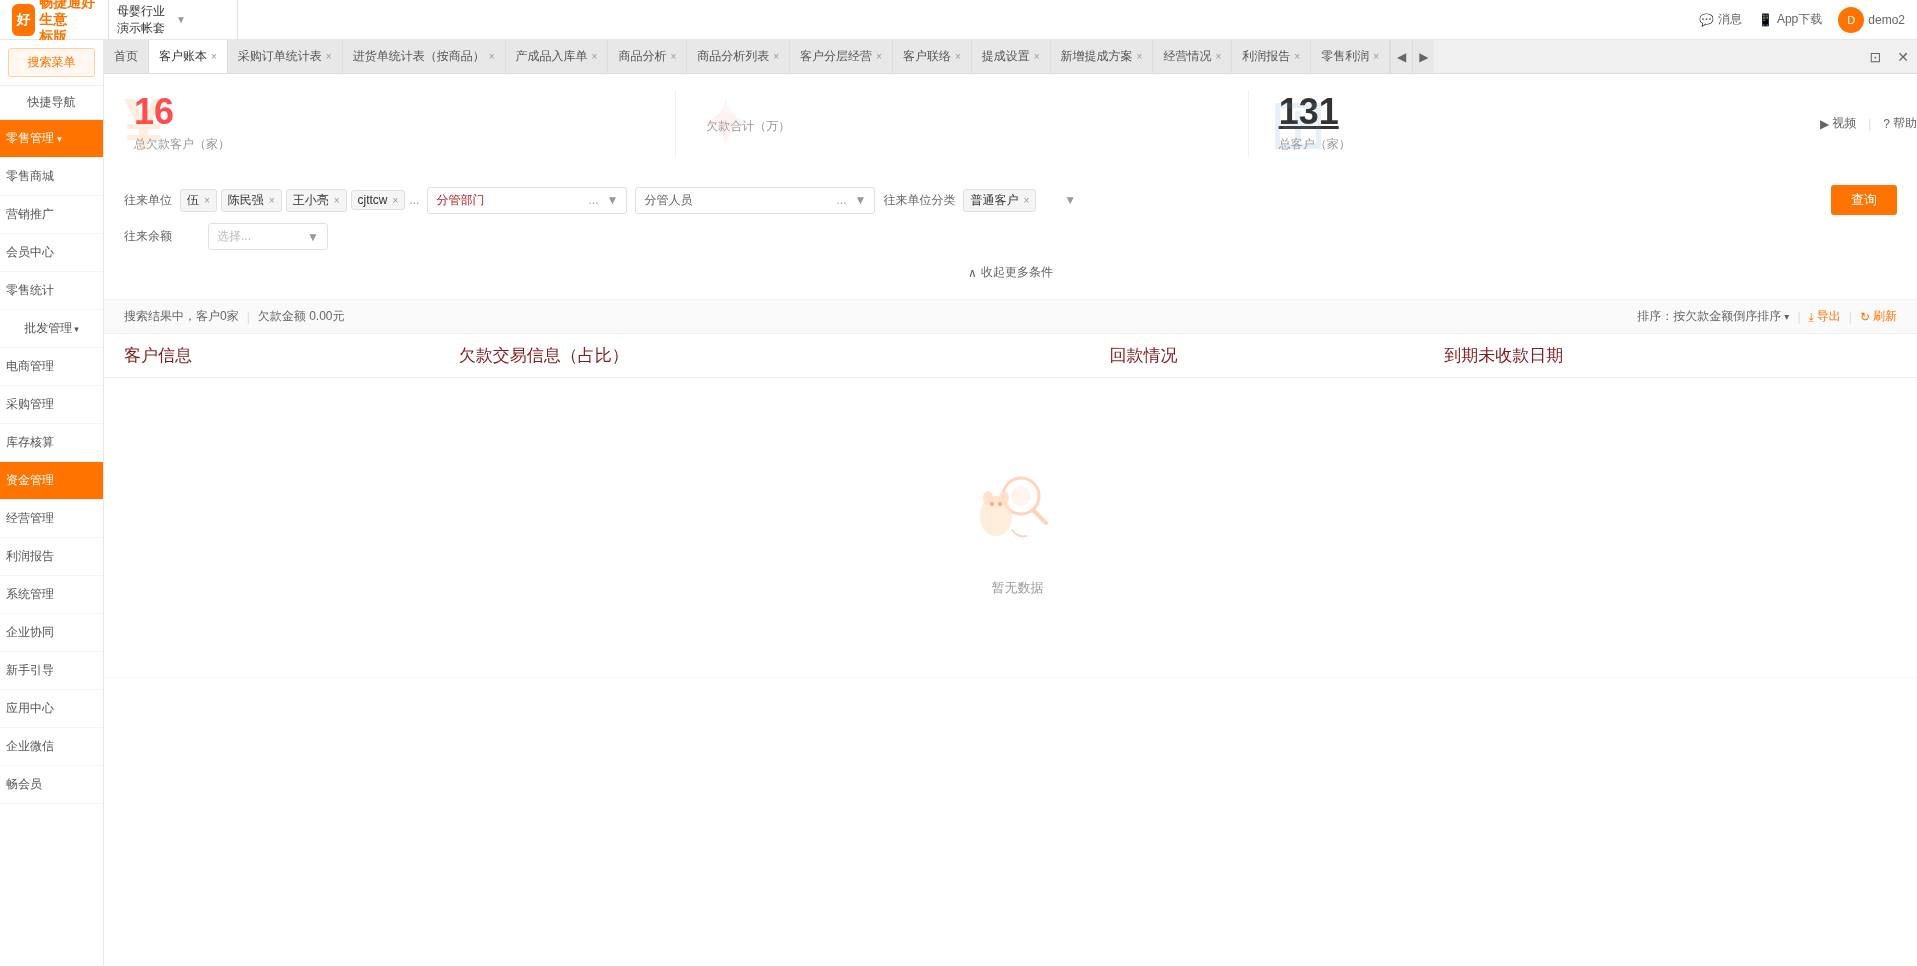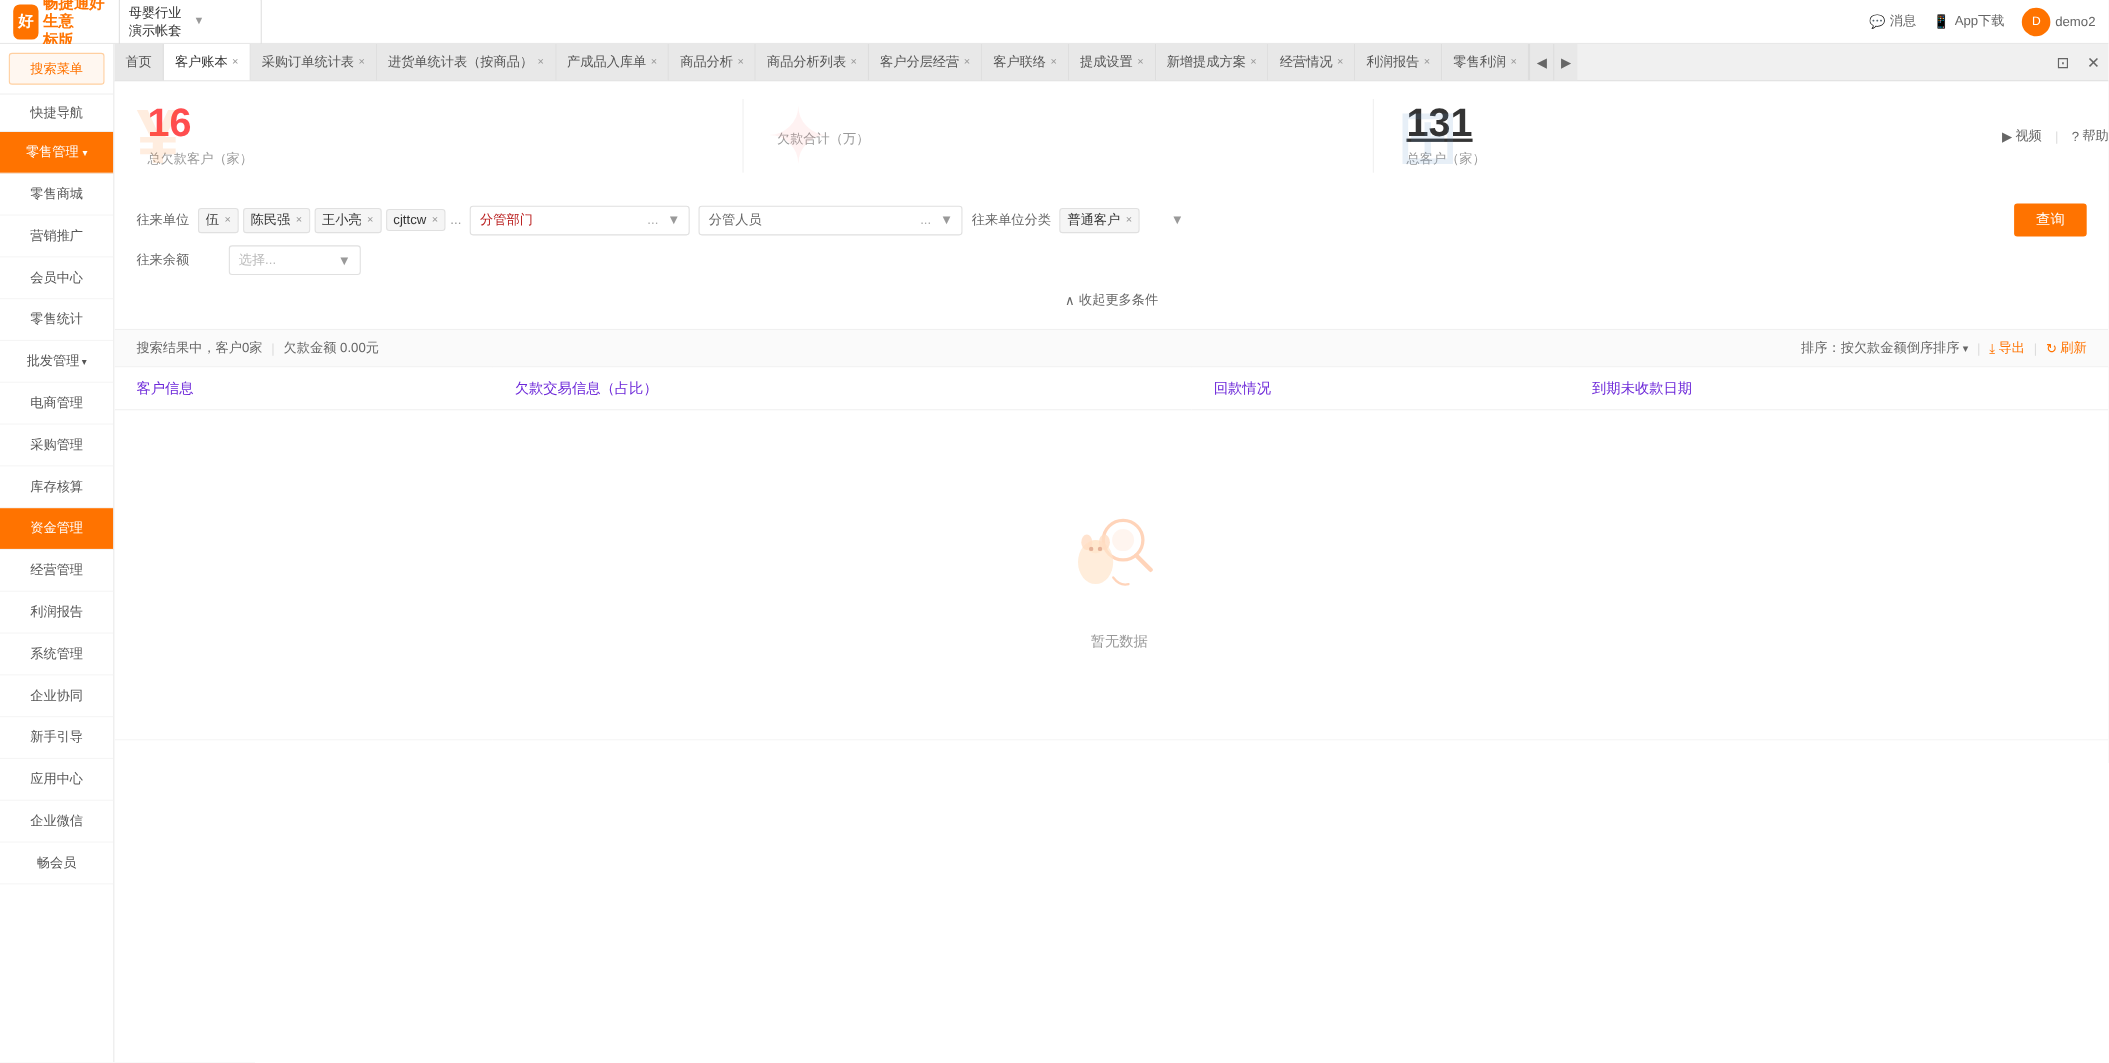--- a/index.html
+++ b/index.html
@@ -20,21 +20,21 @@
     .user-avatar { width: 26px; height: 26px; border-radius: 50%; background: #ff7300; display: flex; align-items: center; justify-content: center; color: #fff; font-size: 11px; }
 
     
     .main-layout { display: flex; flex: 1; overflow: hidden; }
 
     
     .sidebar { width: 104px; background: #fff; display: flex; flex-direction: column; border-right: 1px solid #e8e8e8; flex-shrink: 0; overflow-y: auto; }
     .sidebar-search { padding: 8px; border-bottom: 1px solid #f0f0f0; }
     .sidebar-search-btn { width: 100%; padding: 5px; background: #fff7f0; border: 1px solid #ffcfa0; border-radius: 3px; color: #ff7300; font-size: 12px; cursor: pointer; text-align: center; }
     .sidebar-nav-btn { padding: 8px; text-align: center; font-size: 12px; color: #555; cursor: pointer; border-bottom: 1px solid #f0f0f0; }
-    .sidebar-item { padding: 10px 6px; text-align: center; font-size: 12px; color: #555; cursor: pointer; border-bottom: 1px solid #f5f5f5; }
+    .sidebar-item { padding: 10px 6px; text-align: left; font-size: 12px; color: #555; cursor: pointer; border-bottom: 1px solid #f5f5f5; }
     .sidebar-item.active { background: #ff7300; color: #fff; }
 
     
     .content-area { flex: 1; display: flex; flex-direction: column; overflow: hidden; }
 
     
     .tab-bar { display: flex; align-items: center; background: #f0f0f0; height: 34px; border-bottom: 1px solid #ddd; flex-shrink: 0; overflow: hidden; }
     .tab { display: flex; align-items: center; padding: 0 10px; height: 34px; font-size: 12px; color: #555; cursor: pointer; border-right: 1px solid #ddd; white-space: nowrap; background: #e8e8e8; position: relative; }
     .tab.active { background: #fff; color: #333; font-weight: 500; }
     .tab-close { margin-left: 4px; color: #999; font-size: 10px; cursor: pointer; }
@@ -63,21 +63,21 @@
 
     
     .result-bar { display: flex; align-items: center; padding: 8px 20px; background: #fafafa; border-bottom: 1px solid #f0f0f0; font-size: 12px; color: #666; }
     .sort-area { margin-left: auto; display: flex; align-items: center; gap: 8px; }
     .sort-select { display: flex; align-items: center; gap: 3px; cursor: pointer; color: #666; }
     .action-btn { display: flex; align-items: center; gap: 3px; cursor: pointer; color: #ff7300; }
     .action-sep { color: #ddd; }
 
     
     .data-table { width: 100%; border-collapse: collapse; }
-    .data-table th { padding: 10px 20px; text-align: left; font-weight: 500; color: #6d28d9; font-size: 13px; background: #fff; border-bottom: 1px solid #f0f0f0; }
+    .data-table th { padding: 10px 20px; text-align: left; font-weight: 500; color: #7f1d1d; font-size: 17px; background: #fff; border-bottom: 1px solid #f0f0f0; }
     .data-table td { padding: 12px 20px; border-bottom: 1px solid #f5f5f5; font-size: 13px; }
 
     
     .empty-state { display: flex; flex-direction: column; align-items: center; justify-content: center; padding: 80px 0; }
     .empty-icon { font-size: 80px; margin-bottom: 12px; opacity: 0.5; }
     .empty-text { font-size: 13px; color: #999; margin-left: 14px; }
 
     .summary-section { display: flex; position: relative; width: 100%; }
     .summary-block { flex: 1; padding: 20px 30px; display: flex; flex-direction: column; justify-content: center; position: relative; overflow: hidden; }
 

